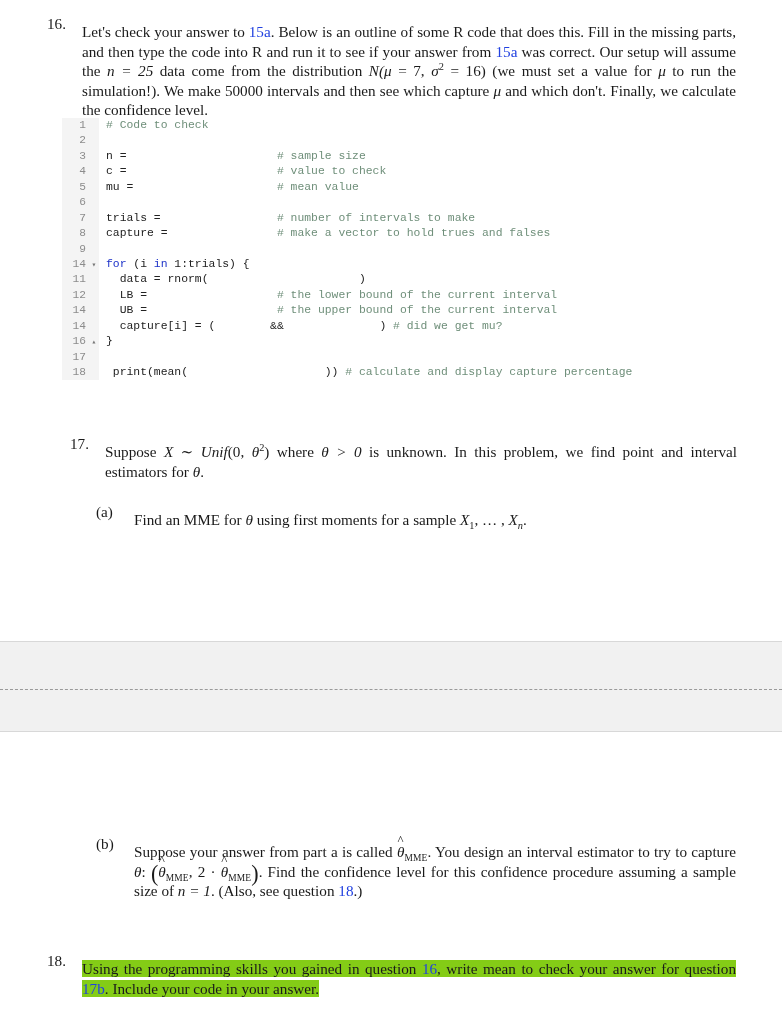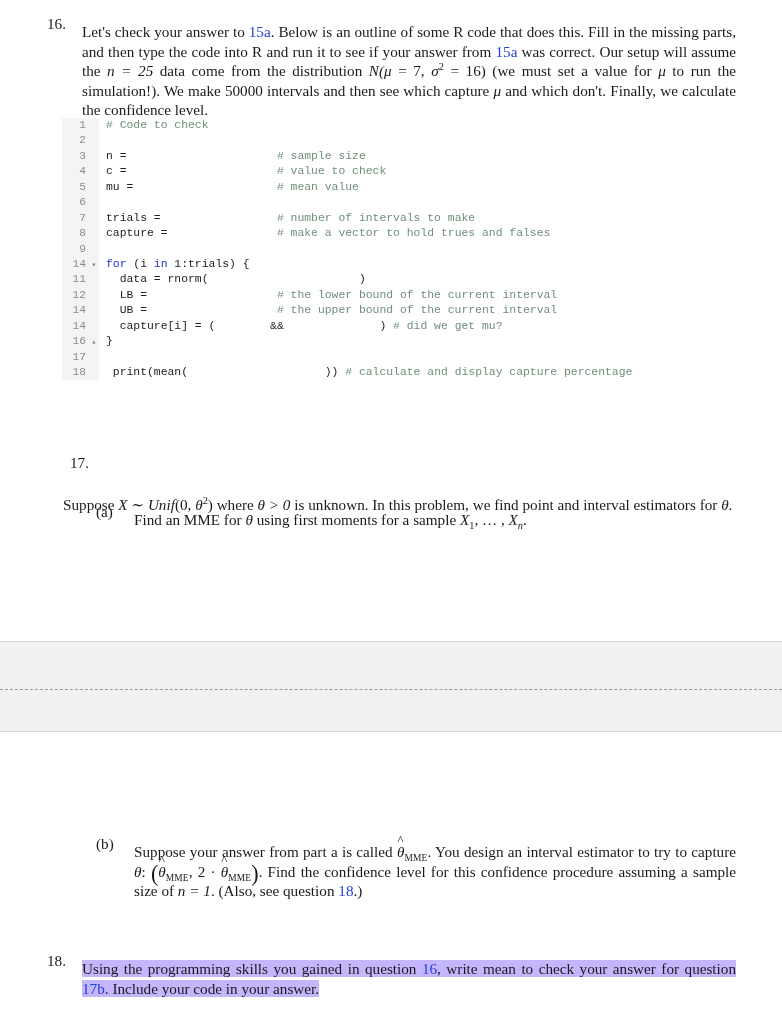--- a/index.html
+++ b/index.html
@@ -138,21 +138,21 @@
     position: absolute;
     left: 0;
     top: 47px;
     width: 782px;
     height: 0;
     border-top: 1px dashed #9a9a9a;
   }
 
   
   .sel {
-    background: #c4b5fd;
+    background: #84cc16;
     font-family: Liberation Serif, serif;
   }
 </style>
 </head>
 <body>
 
 <div class="problem" id="p16" style="left:32px; top:14px; width:712px;">
   <div class="q-num">16.</div>
   <div class="q-body">
     <p>
@@ -174,21 +174,21 @@
     <div class="code-line"><div class="gutter">14</div><div class="fold">▾</div><div class="code-text"><span class="kw">for</span><span> (i </span><span class="kw">in</span><span> 1:trials) {</span></div></div>
     <div class="code-line"><div class="gutter">11</div><div class="fold"></div><div class="code-text"><span>  data = rnorm(</span><span>                      </span><span>)</span></div></div>
     <div class="code-line"><div class="gutter">12</div><div class="fold"></div><div class="code-text"><span>  LB =</span><span>                   </span><span class="cmt"># the lower bound of the current interval</span></div></div>
     <div class="code-line"><div class="gutter">14</div><div class="fold"></div><div class="code-text"><span>  UB =</span><span>                   </span><span class="cmt"># the upper bound of the current interval</span></div></div>
     <div class="code-line"><div class="gutter">14</div><div class="fold"></div><div class="code-text"><span>  capture[i] = (</span><span>        </span><span>&amp;&amp;</span><span>              </span><span>) </span><span class="cmt"># did we get mu?</span></div></div>
     <div class="code-line"><div class="gutter">16</div><div class="fold">▴</div><div class="code-text"><span>}</span></div></div>
     <div class="code-line"><div class="gutter">17</div><div class="fold"></div><div class="code-text"></div></div>
     <div class="code-line"><div class="gutter">18</div><div class="fold"></div><div class="code-text"><span> print(mean(</span><span>                    </span><span>)) </span><span class="cmt"># calculate and display capture percentage</span></div></div>
   </div>
 
-<div class="problem" id="p17" style="left:55px; top:453px; width:690px;flex-direction:column;">
+<div class="problem" id="p17" style="left:55px; top:434px; width:690px;">
   <div class="q-num">17.</div>
   <div class="q-body">
     <p>
       <span>Suppose </span><span class="mathit">X</span><span> ∼ </span><span class="mathit">Unif</span><span>(0, </span><span class="mathit">θ</span><sup>2</sup><span>)</span><span> where </span><span class="mathit">θ &gt; 0</span><span> is unknown. In this problem, we find point and interval estimators for </span><span class="mathit">θ</span><span>.</span>
     </p>
   </div>
 </div>
 
 <div class="problem" id="p17a" style="left:96px; top:502px; width:648px;">
   <div class="lbl-par">(a)</div>

